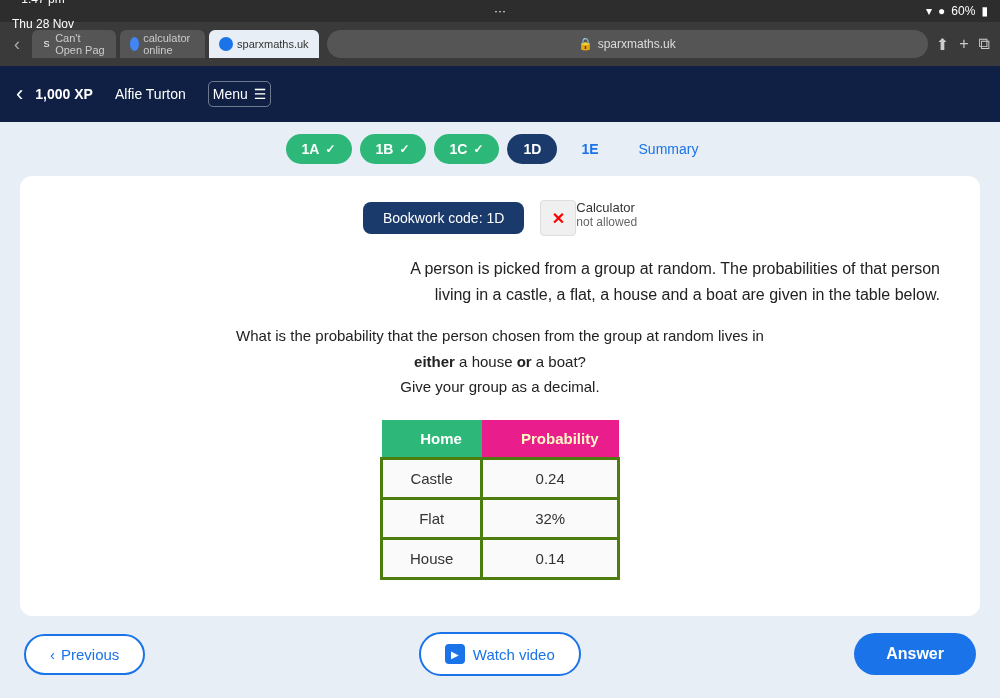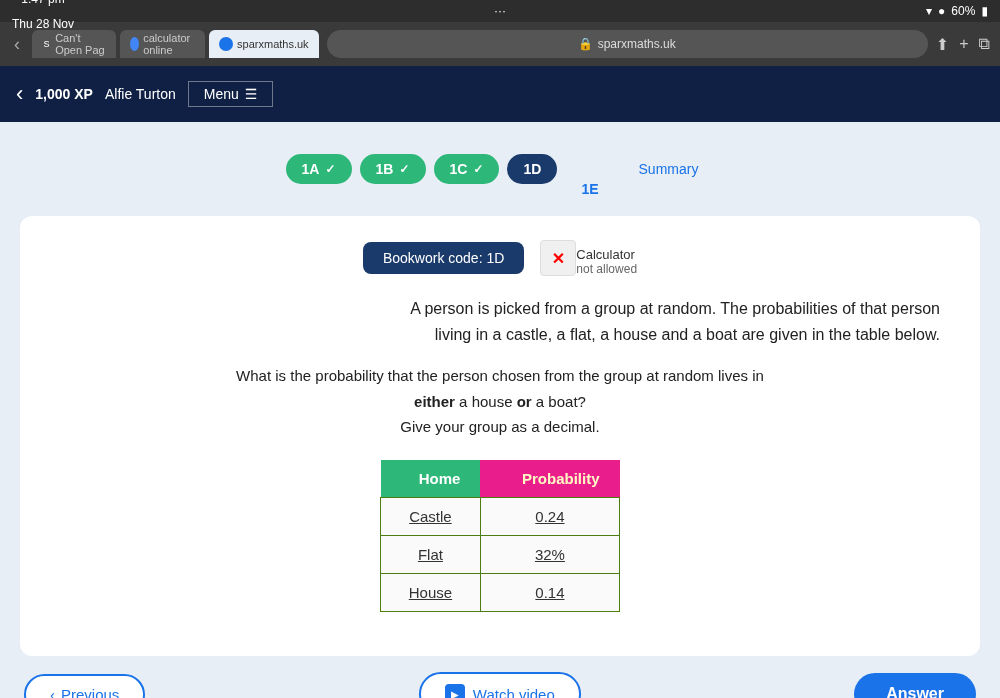--- a/index.html
+++ b/index.html
@@ -109,32 +109,32 @@
     }
     .app-logo {
       color: white;
       font-size: 22px;
       font-weight: 700;
       flex: 1;
     }
     .header-right {
       display: flex;
       align-items: center;
-      gap: 12px;
+      gap: 22px;
       color: white;
       font-size: 14px;
       justify-content: flex-end;
     }
     .xp-badge { font-weight: 600; }
     .menu-btn {
       background: none;
       border: 1px solid rgba(255,255,255,0.4);
       color: white;
-      padding: 4px 15px;
-      border-radius: 0;
+      padding: 4px 4px;
+      border-radius: 5px;
       cursor: pointer;
       display: flex;
       align-items: center;
       gap: 6px;
       font-size: 14px;
     }
 
     
     .tab-nav {
       background: #e8eef5;
@@ -160,21 +160,20 @@
       color: white;
     }
     .step-tab.active {
       background: #1a3a6b;
       color: white;
     }
     .step-tab.upcoming {
       background: transparent;
       color: #1a73e8;
       border: none;
-      margin-top: 40px;
     }
     .step-tab.summary {
       background: transparent;
       color: #1a73e8;
       border: none;
       font-weight: 400;
     }
     .check-icon { font-size: 12px; }
 
     
@@ -197,21 +196,21 @@
     .bookwork-code {
       background: #1a3a6b;
       color: white;
       padding: 8px 20px;
       border-radius: 8px;
       font-size: 14px;
       font-weight: 500;
     }
     .calculator-badge {
       display: flex;
-      align-items: flex-end;
+      align-items: flex-start;
       font-size: 13px;
       color: #333;
     }
     .calc-icon {
       width: 36px;
       height: 36px;
       background: #f0f0f0;
       border: 1px solid #ddd;
       border-radius: 4px;
       display: flex;
@@ -258,25 +257,24 @@
       background: #2db87a;
       color: white;
     }
     .th-prob {
       background: #e91e8c;
       color: #fef9c3;
     }
     .prob-table td {
       padding: 10px 20px;
       text-align: center;
-      border: 1px solid #4d7c0f;
+      border: 3px solid #4d7c0f;
       font-size: 15px;
       color: #333;
       background: #fafafa;
-      text-decoration: underline;
     }
     .fraction {
       display: inline-flex;
       flex-direction: column;
       align-items: center;
       font-size: 13px;
       line-height: 1.2;
     }
     .fraction .numerator { border-bottom: 1px solid #333; padding: 0 2px; }
     .fraction .denominator { padding: 0 2px; }

